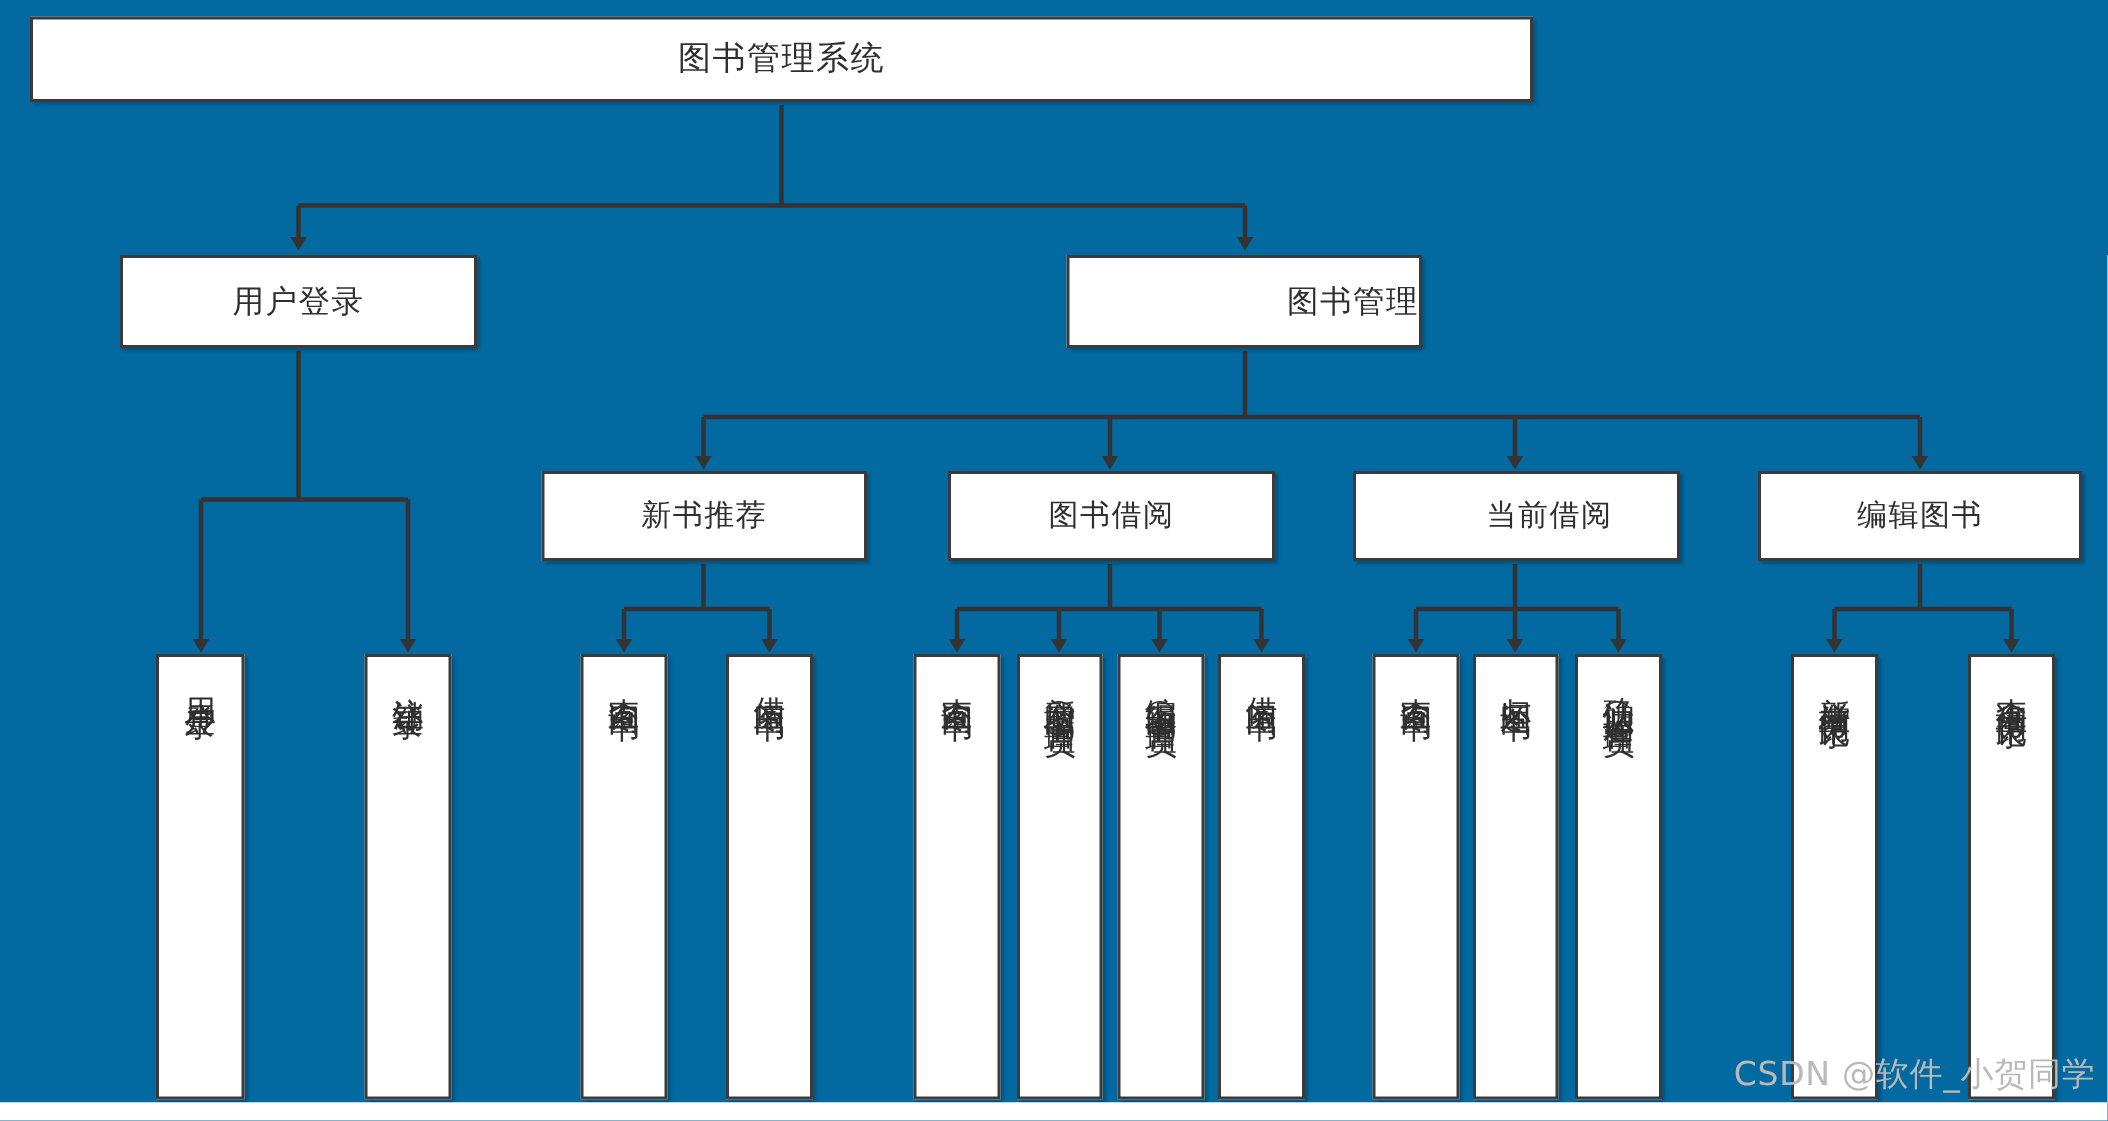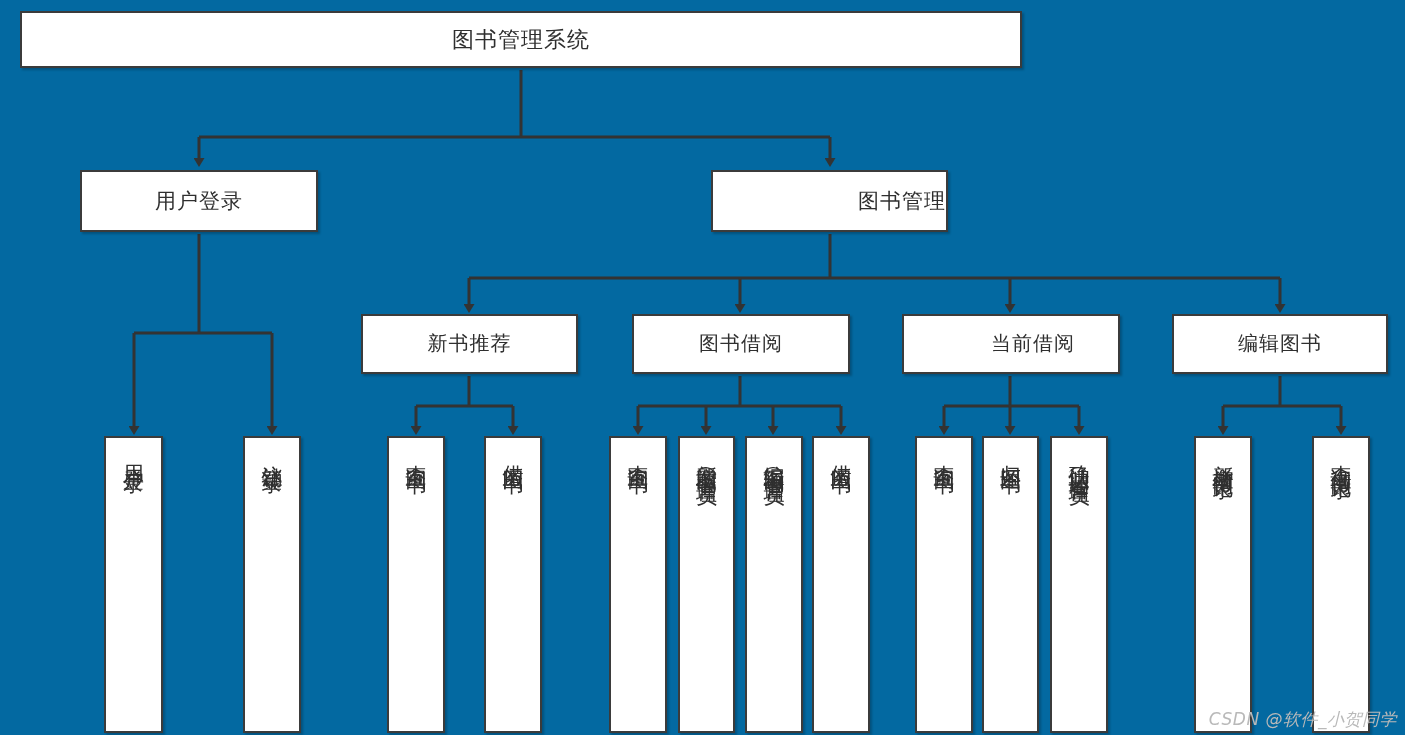--- a/index.html
+++ b/index.html
@@ -63,26 +63,25 @@
     letter-spacing: 3px;
     white-space: normal;
     height: auto;
     max-height: 280px;
   }
   .node.leaf.tall .label { max-height: 285px; }
   .watermark {
     position: absolute;
     right: 8px;
     bottom: 4px;
-    font-size: 17px;
+    font-size: 22px;
     color: #b9b9b9;
     letter-spacing: 0.5px;
     white-space: nowrap;
     user-select: none;
-    font-style: italic;
   }
 </style>
 </head>
 <body>
 
 <div id="canvas">
 
   <svg class="edges" viewBox="0 0 1405 747" xmlns="http://www.w3.org/2000/svg">
     <defs>
       <marker id="arrow" markerWidth="10" markerHeight="11" refX="2" refY="5.5" orient="auto" markerUnits="userSpaceOnUse">

